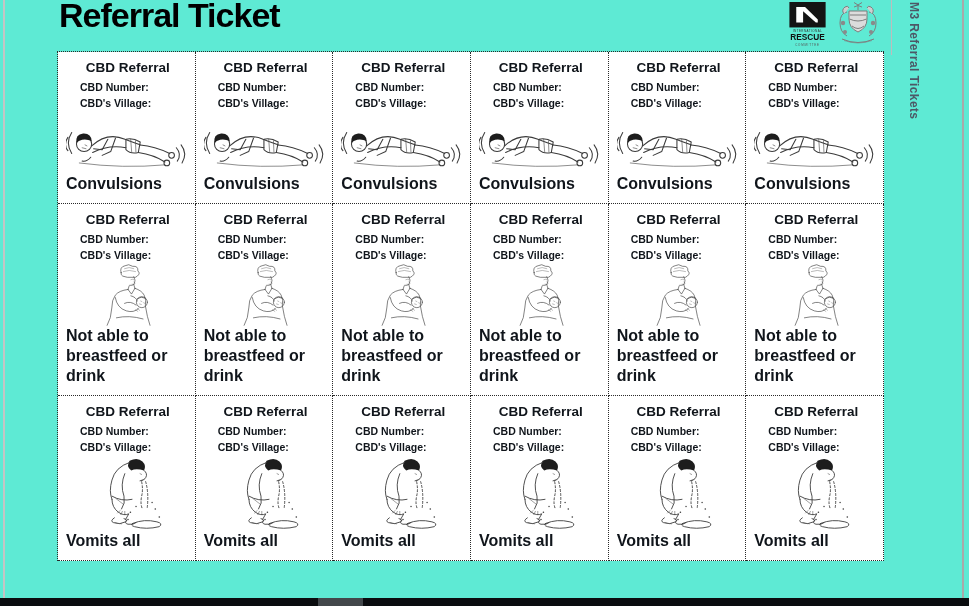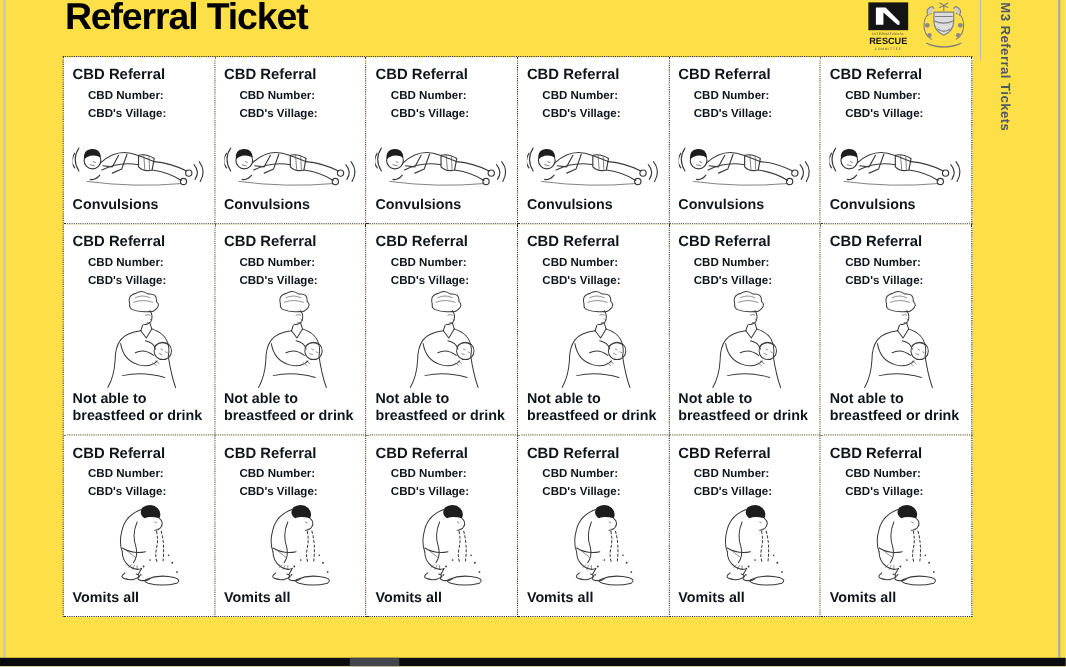--- a/index.html
+++ b/index.html
@@ -1,18 +1,18 @@
 <!DOCTYPE html>
 <html><head>
 <meta charset="utf-8">
 <style>
   * { margin:0; padding:0; box-sizing:border-box; }
   html,body { width:969px; height:606px; overflow:hidden; background:#fff;
               font-family:"Liberation Sans", sans-serif; }
-  #screen { position:relative; width:969px; height:606px; background:#fde047; overflow:hidden; }
+  #screen { position:relative; width:969px; height:606px; background:#5eead4; overflow:hidden; }
 
   
   .edge-left  { position:absolute; left:3px; top:0; width:2px; height:598px; background:#c4c4c4; }
   .edge-right { position:absolute; left:962px; top:0; width:2px; height:598px; background:#a9a9a9; }
   .page-edge-line { position:absolute; left:891px; top:0; width:1px; height:55px; background:#bdbdbd; }
   .taskbar { position:absolute; left:0; top:598px; width:969px; height:8px; background:#0a0c0f; }
   .taskbar-segment { position:absolute; left:318px; top:598px; width:45px; height:8px; background:#43474b; }
 
   
   .doc-title { position:absolute; left:59px; top:-4px; font-size:34px; font-weight:900;
@@ -24,25 +24,25 @@
                 letter-spacing:0.4px; white-space:nowrap; }
 
   
   .grid { position:absolute; left:57px; top:51px; width:827px;
           display:grid; grid-template-columns:repeat(6,1fr);
           grid-template-rows:152px 192px 165px;
           border-top:1px dotted #2a2a2a; border-left:1px dotted #2a2a2a; }
   .cell { border-right:1px dotted #2a2a2a; border-bottom:1px dotted #2a2a2a;
           padding:8px 5px 0 8px; display:flex; flex-direction:column; overflow:hidden;
           background:#fff; }
-  .t-title { font-size:13.5px; font-weight:bold; color:#10151b; margin-bottom:4px; }
+  .t-title { font-size:13.5px; font-weight:bold; color:#10151b; margin-bottom:4px;text-align:center; }
   .t-field { font-size:10.5px; font-weight:bold; color:#10151b; line-height:1.55;margin-left:14px; }
   .t-ill { flex:1; display:flex; align-items:center; justify-content:center; min-height:0; }
   .t-ill svg { display:block; max-height:100%; }
-  .t-caption { font-size:13px; font-weight:600; color:#10151b; margin:0 0 9px 0; line-height:1.25; }
+  .t-caption { font-size:16px; font-weight:600; color:#10151b; margin:0 0 9px 0; line-height:1.25; }
 
   svg .s { fill:none; stroke:#3a3a3a; stroke-width:1.1; stroke-linecap:round; stroke-linejoin:round; }
   svg .thin { fill:none; stroke:#555; stroke-width:0.7; stroke-linecap:round; }
   svg .hair { fill:#1d1d1d; stroke:none; }
 </style>
 </head>
 <body>
 
 <div id="screen">
 

